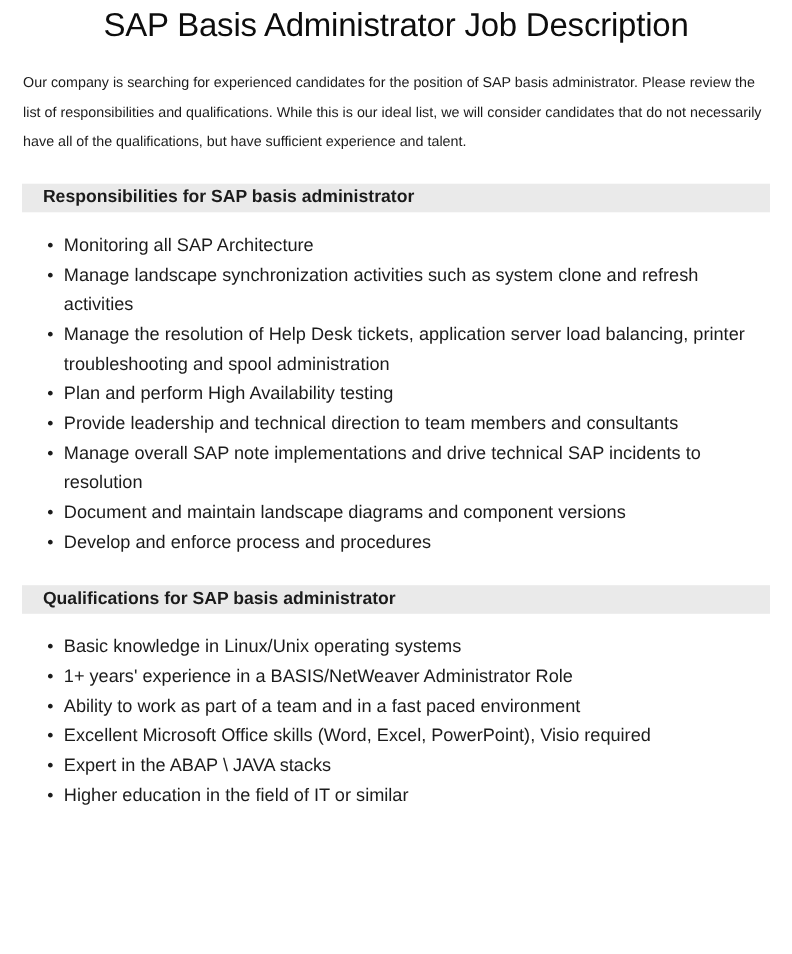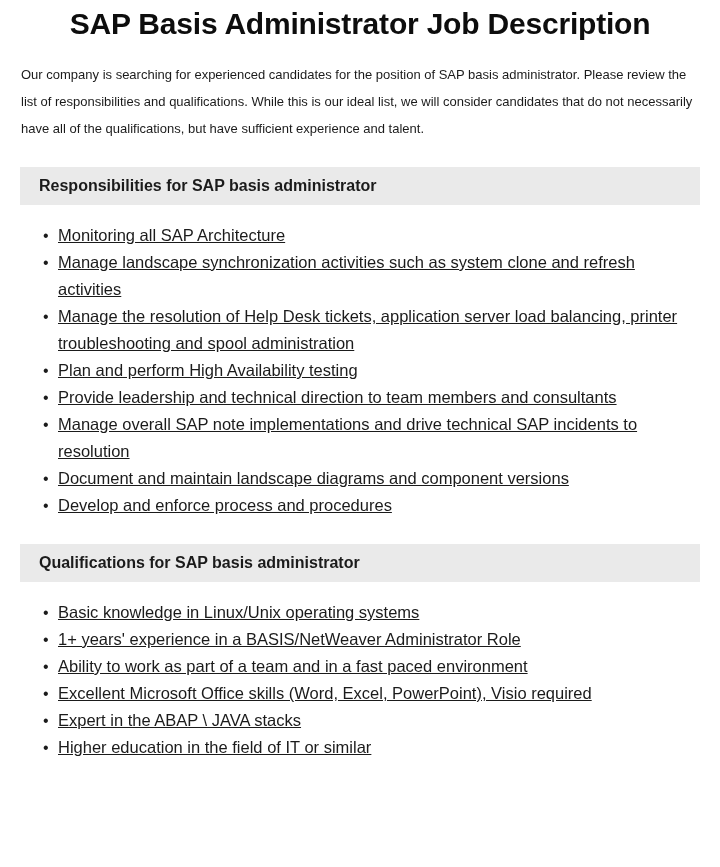--- a/index.html
+++ b/index.html
@@ -19,40 +19,40 @@
   .page {
     width: 720px;
     box-sizing: border-box;
     padding: 0 20px;
   }
 
   .doc-title {
     margin: 0;
     padding: 4px 0 0 0;
     font-size: 30px;
-    font-weight: bold;
+    font-weight: normal;
     letter-spacing: -0.2px;
     text-align: center;
     line-height: 40px;
     color: #0d0d0d;
   }
 
   .intro {
     margin: 17px 0 0 0;
     padding: 0 1px;
     font-size: 13px;
     line-height: 27px;
     color: #1b1b1b;
     text-align: left;
   }
 
   .section-header {
     margin-top: 25px;
     background: #eaeaea;
-    height: 38px;
+    height: 26px;
     display: flex;
     align-items: center;
     padding-left: 19px;
     box-sizing: border-box;
   }
   .section-header-text {
     font-size: 16px;
     font-weight: bold;
     color: #1b1b1b;
     line-height: 20px;
@@ -63,21 +63,20 @@
     margin: 17px 0 0 0;
     padding: 0;
   }
   ul.bullets li {
     position: relative;
     padding-left: 38px;
     font-size: 16.5px;
     line-height: 27px;
     margin-bottom: 0px;
     color: #1b1b1b;
-    text-decoration: underline;
   }
   ul.bullets li::before {
     content: "\2022";
     position: absolute;
     left: 23px;
     top: 0;
     font-size: 16px;
     line-height: 27px;
     color: #1b1b1b;
   }

